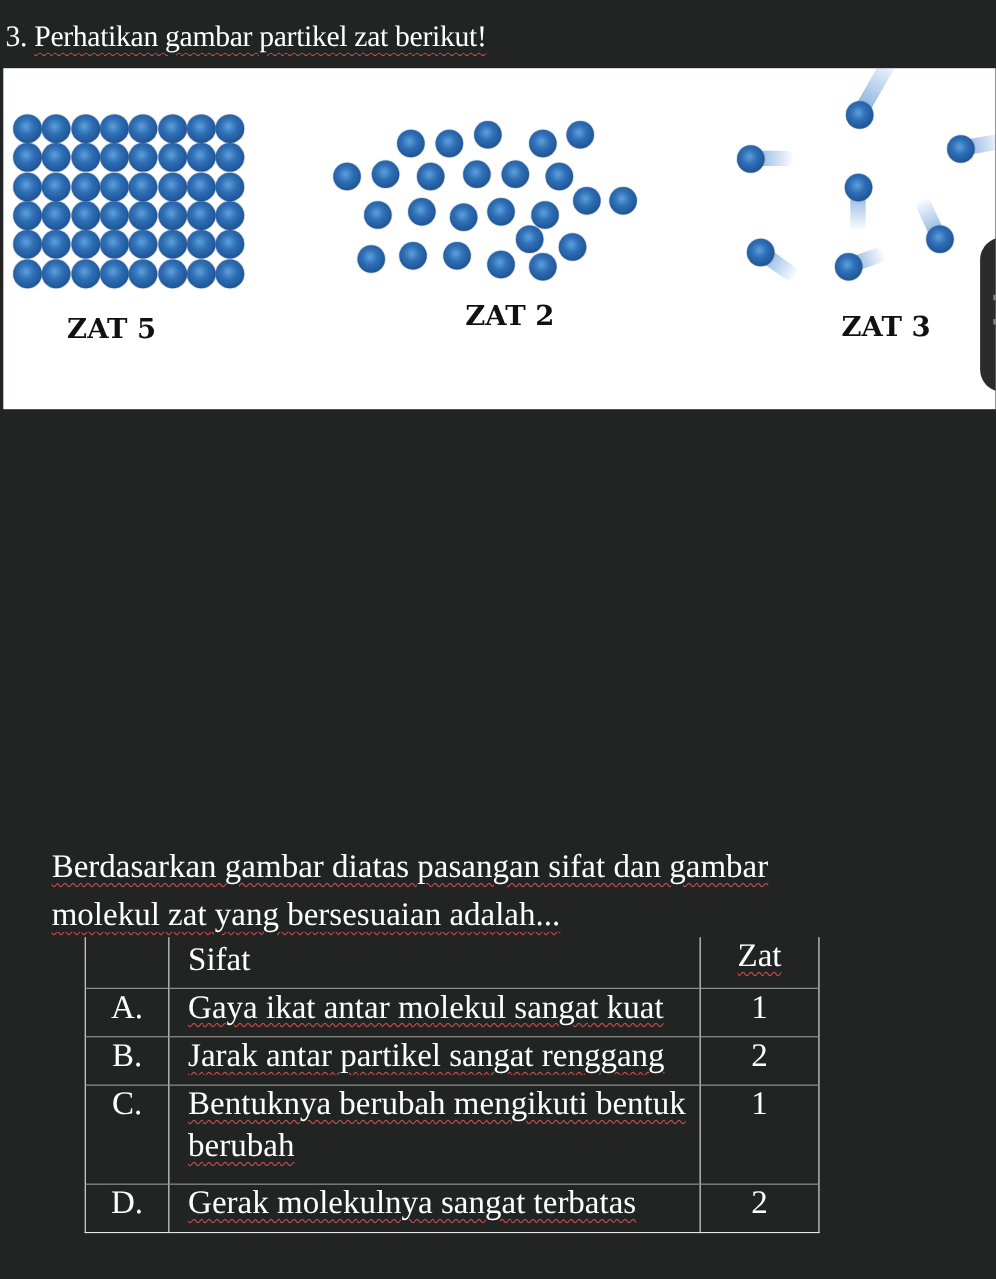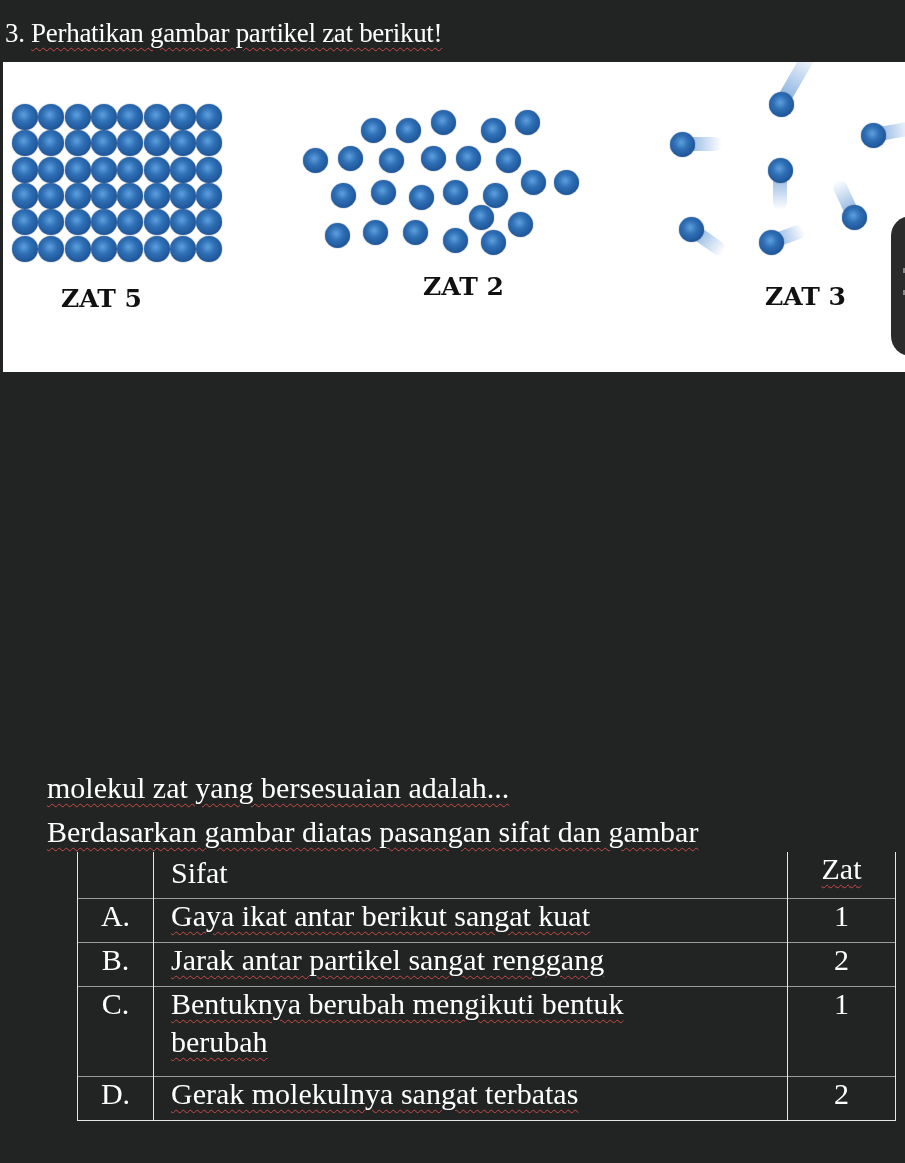--- a/index.html
+++ b/index.html
@@ -12,21 +12,21 @@
   #figure { position:absolute; left:3px; top:62px; width:902px; height:310px; background:#ffffff; overflow:hidden; }
   .p { position:absolute; border-radius:50%;
        background: radial-gradient(circle at 45% 42%, #5da0de 0%, #2f6fb5 35%, #1f5699 70%, #123a6b 100%);
        box-shadow: 0 0 1px #0c2a50; }
   .lbl { position:absolute; font-family:"DejaVu Serif", serif; font-weight:bold; font-size:25px; color:#111; }
   .trail { position:absolute; height:14px; border-radius:7px;
            background: linear-gradient(to right, rgba(80,140,210,0.75), rgba(120,170,230,0)); transform-origin:0 50%; }
   #overlay { position:absolute; left:888px; top:154px; width:40px; height:140px; border-radius:22px; background:#2b2b2b; }
   #overlay i { position:absolute; left:12px; width:5px; height:5px; background:#888; }
   #question { position:absolute; left:47px; top:766px; font-size:30px; line-height:44px; width:800px; }
-  #table { position:absolute; left:77px; top:852px; width:819px; border-collapse:collapse; font-size:30px; }
+  #table { position:absolute; left:77px; top:852px; width:668px; border-collapse:collapse; font-size:30px; }
   #table td { border-left:1px solid #e6e6e6; border-right:1px solid #e6e6e6; vertical-align:top; padding:0; }
   #table tr.r td { border-top:1px solid #9a9a9a; }
   #table tr.last td { border-bottom:1px solid #e6e6e6; }
   .c-letter { width:75px; text-align:center; }
   .c-sifat { padding-left:17px !important; }
   .c-zat { width:107px; text-align:center; }
 </style>
 </head>
 <body>
 
@@ -135,34 +135,34 @@
     </div>
   <div class="lbl" style="left:762px;top:220px;">ZAT 3</div>
 
   <div id="overlay">
     <i style="top:52px"></i>
       <i style="top:74px"></i>
   </div>
 </div>
 
 <div id="question">
+  <div class="sq">Berdasarkan gambar diatas pasangan sifat dan gambar</div>
   <div class="sq">molekul zat yang bersesuaian  adalah...</div>
-  <div class="sq">Berdasarkan gambar diatas pasangan sifat dan gambar</div>
 </div>
 
 <table id="table">
   <tbody>
       <tr style="height:46px">
     <td class="c-letter"></td>
     <td class="c-sifat" style="padding-top:4px">Sifat</td>
     <td class="c-zat"><span class="sq">Zat</span></td>
   </tr>
   <tr class="r" style="height:44px">
     <td class="c-letter">A.</td>
-    <td class="c-sifat"><span class="sq">Gaya ikat antar berikut sangat kuat</span></td>
+    <td class="c-sifat"><span class="sq">Gaya ikat antar molekul sangat kuat</span></td>
     <td class="c-zat">1</td>
   </tr>
   <tr class="r" style="height:44px">
     <td class="c-letter">B.</td>
     <td class="c-sifat"><span class="sq">Jarak antar partikel sangat renggang</span></td>
     <td class="c-zat">2</td>
   </tr>
   <tr class="r" style="height:90px">
     <td class="c-letter">C.</td>
     <td class="c-sifat">

